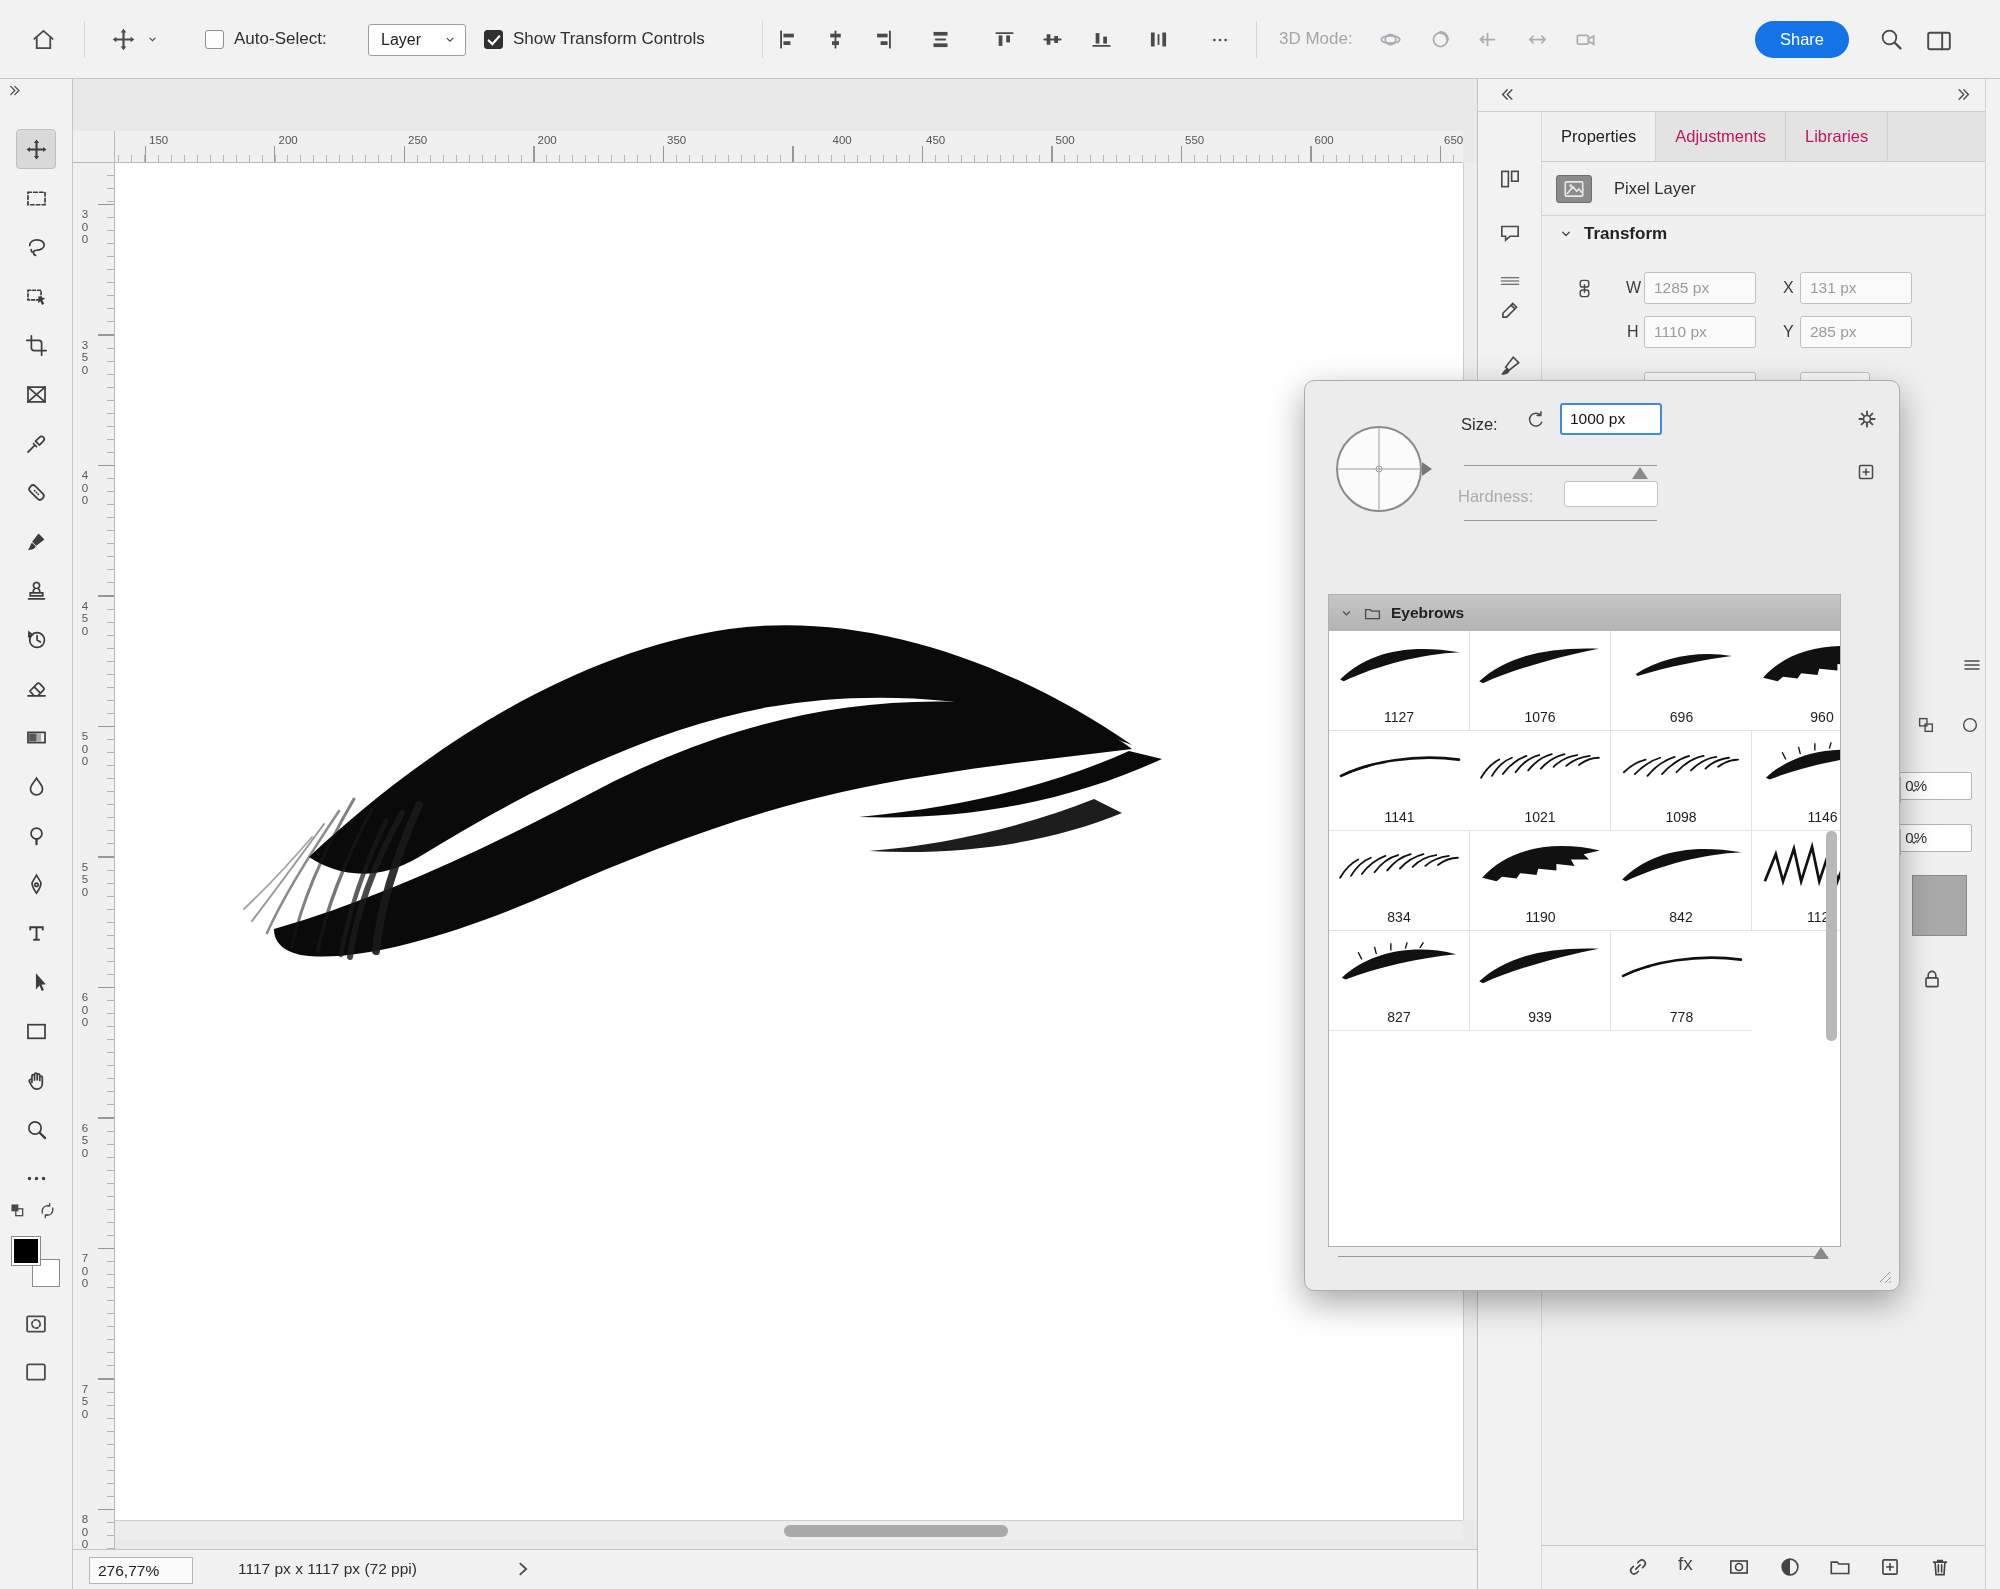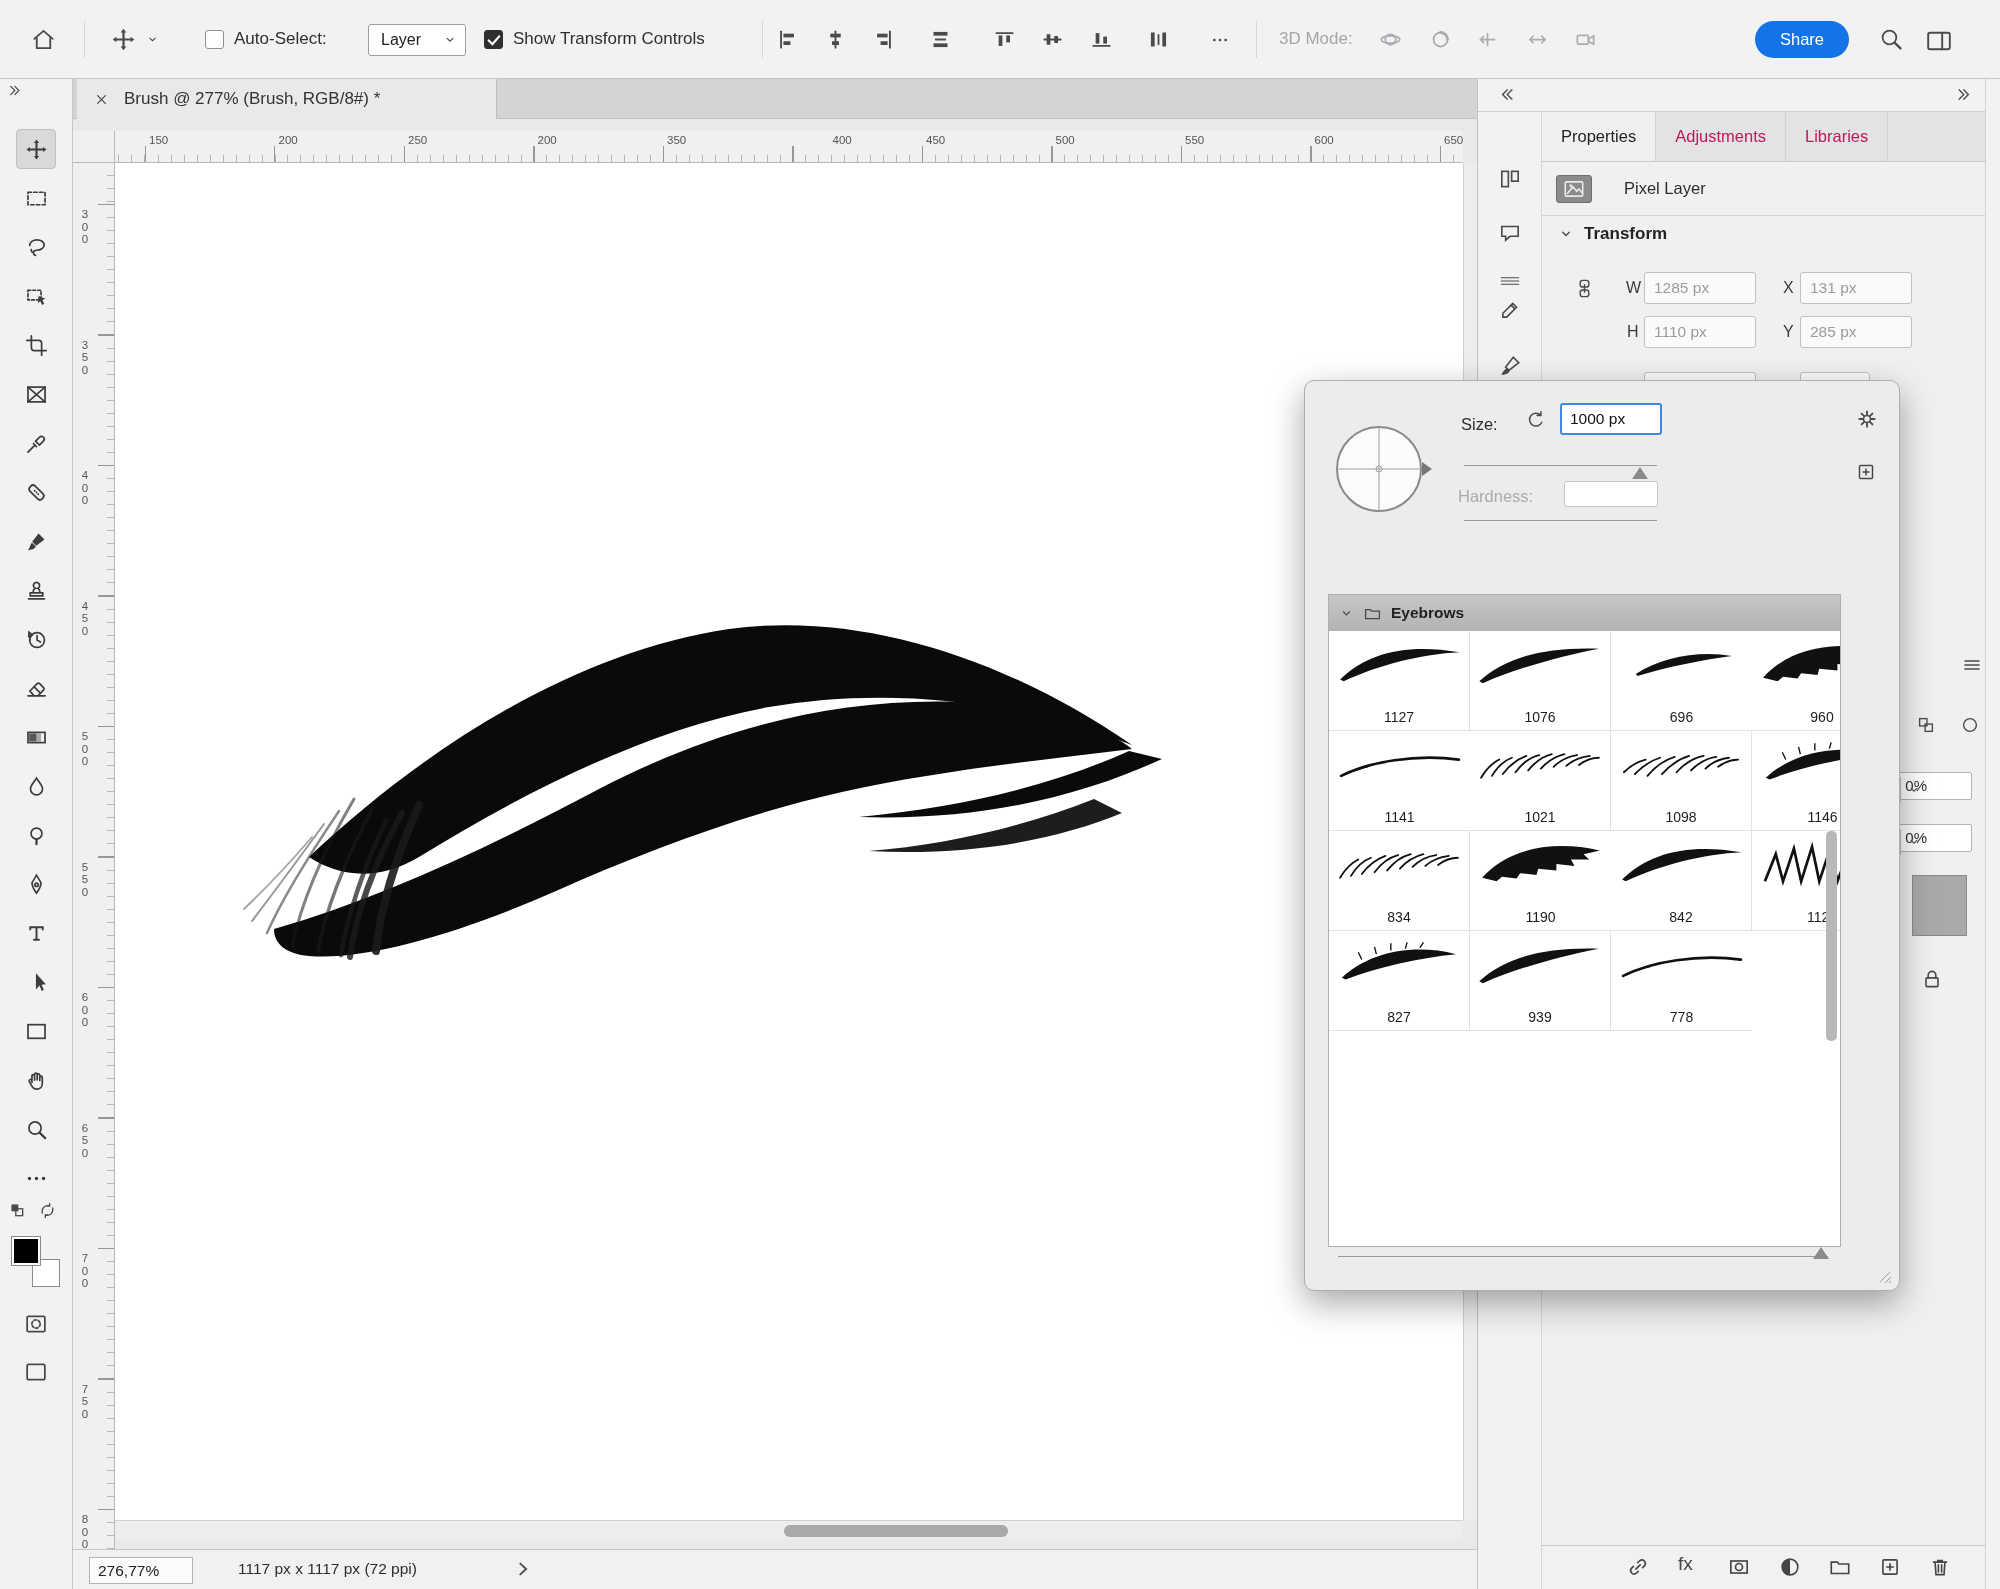--- a/index.html
+++ b/index.html
@@ -45,21 +45,21 @@
   #doc-info{position:absolute;left:165px;top:10px;font-size:15.5px;color:#2d2d2d}
   
   #right-dock{position:absolute;left:1477px;top:79px;width:523px;height:1510px;background:#f2f2f2;border-left:1px solid #c2c2c2;z-index:10}
   #dock-header{position:absolute;left:0;top:0;right:0;height:33px;background:#f2f2f2;border-bottom:1px solid #cdcdcd}
   #collapsed-strip{position:absolute;left:0;top:33px;width:64px;bottom:0;background:#f2f2f2;border-right:1px solid #d6d6d6}
   .strip-icon{position:absolute;left:20px;color:#4a4a4a}
   #props-panel{position:absolute;left:64px;top:33px;width:444px;bottom:44px;background:#f0f0f0}
   #props-tabs{position:absolute;left:0;top:0;right:0;height:50px;background:#e3e3e3;border-bottom:1px solid #c9c9c9;display:flex}
   .ptab{height:100%;display:flex;align-items:center;padding:0 19px;font-size:16.5px;color:#be185d;border-right:1px solid #d2d2d2}
   .ptab.active{background:#f0f0f0;color:#222}
-  #layer-row{position:absolute;left:0;top:50px;right:0;height:54px;border-bottom:1px solid #d4d4d4;display:flex;align-items:center;gap:32px;padding-left:14px;font-size:16.5px;color:#2d2d2d}
+  #layer-row{position:absolute;left:0;top:50px;right:0;height:54px;border-bottom:1px solid #d4d4d4;display:flex;align-items:center;gap:22px;padding-left:14px;font-size:16.5px;color:#2d2d2d}
   #layer-thumb{width:36px;height:28px;background:#8b8b8b;border-radius:3px;border:1px solid #6e6e6e;display:flex;align-items:center;justify-content:center}
   #transform-head{position:absolute;left:0;top:112px;display:flex;align-items:center;gap:10px;padding-left:16px;font-size:17px;font-weight:bold;color:#222}
   .tf-label{position:absolute;font-size:16px;color:#3a3a3a}
   .tf-input{position:absolute;width:112px;height:32px;background:#fafafa;border:1px solid #c0c0c0;border-radius:3px;font-size:15.5px;color:#9b9b9b;display:flex;align-items:center;padding-left:9px}
   .pct-row{position:absolute;left:352px;width:142px;height:28px;background:#fff;border:1px solid #b5b5b5;border-radius:2px;font-size:15px;color:#333}
   .pct-row span{position:absolute;right:44px;top:4px}
   .pct-chev{position:absolute;right:0;top:0;width:27px;height:26px;border-left:1px solid #c2c2c2;display:flex;align-items:center;justify-content:center;color:#555}
   #dock-bottomrow{position:absolute;left:64px;right:15px;bottom:0;height:44px;border-top:1px solid #c6c6c6;background:#f1f1f1}
   .dock-bicon{position:absolute;top:9px;color:#454545}
   #dock-edge{position:absolute;right:0;top:0;width:15px;bottom:0;background:#f2f2f2;border-left:1px solid #d2d2d2}
@@ -385,30 +385,20 @@
         </svg>
       </div>
     <div class="tb-icon" id="screenmode" style="left:23px;top:1280px">
         <svg width="26" height="26" viewBox="0 0 22 22" stroke="currentColor" stroke-width="1.5" stroke-linecap="round" fill="none">
           <rect x="3.5" y="4.5" width="15" height="13" rx="1.5"></rect>
         </svg>
       </div>
   </div>
 
   <div id="doc-area">
-    <div id="tabbar">
-      <div id="doc-tab">
-        <span class="tb-icon" id="tab-close" style="position:static">
-            <svg width="17" height="17" viewBox="0 0 22 22" stroke="currentColor" stroke-width="1.5" stroke-linecap="round" fill="none">
-              <path d="M6 6 L16 16 M16 6 L6 16" stroke-width="1.6"></path>
-            </svg>
-          </span>
-        <span>Brush @ 277% (Brush, RGB/8#) *</span>
-      </div>
-    </div>
     <div id="ruler-corner"></div>
     <div id="h-ruler">
       <div class="minor"></div>
         <div class="major"></div>
         <div id="h-labels">
           <span class="hlabel" style="left: 34px;">150</span>
           <span class="hlabel" style="left: 163.5px;">200</span>
           <span class="hlabel" style="left: 293px;">250</span>
           <span class="hlabel" style="left: 422.5px;">200</span>
           <span class="hlabel" style="left: 552px;">350</span>

